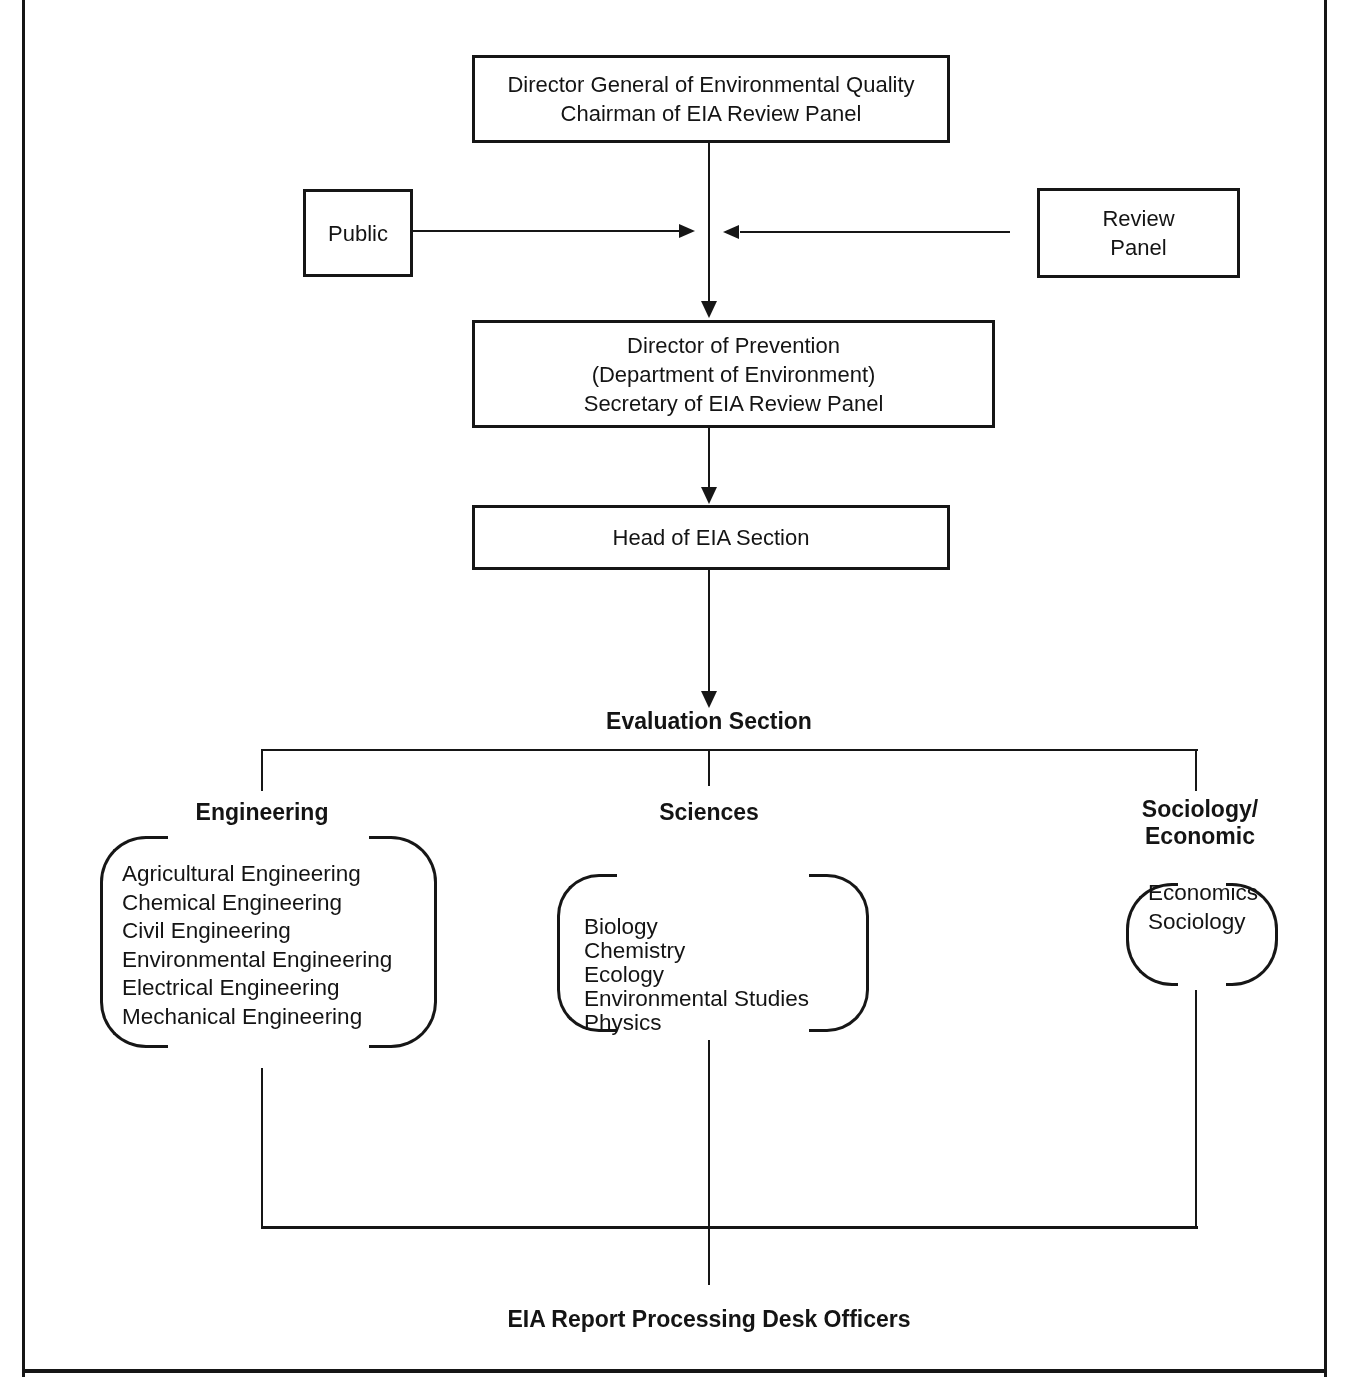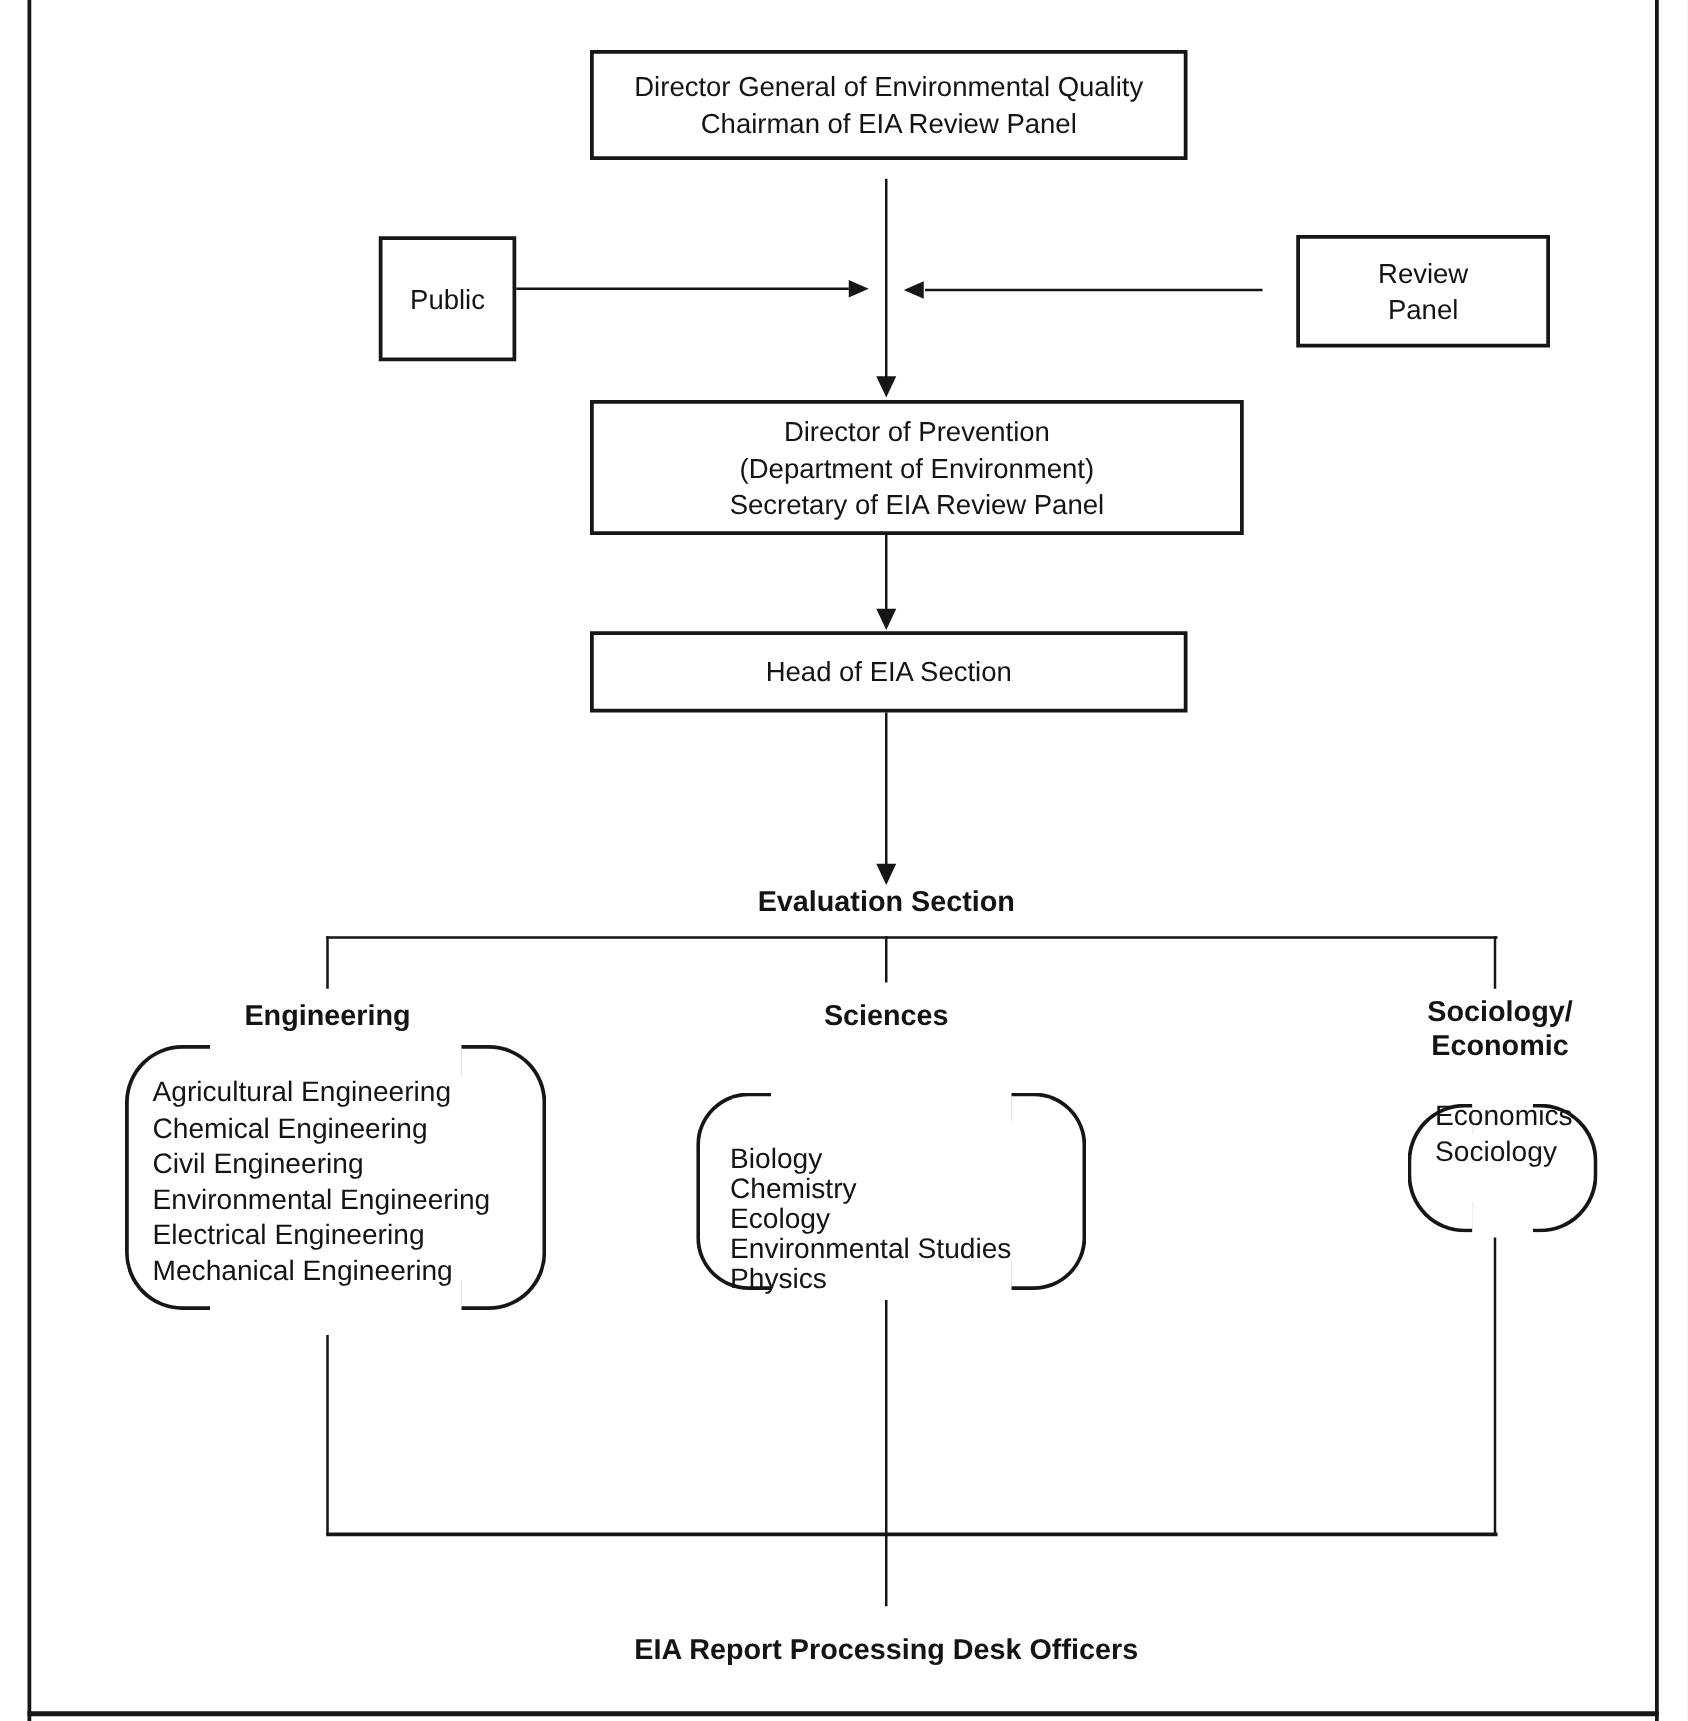--- a/index.html
+++ b/index.html
@@ -49,29 +49,29 @@
 </style>
 </head>
 <body>
 
 <div class="canvas">
 
   <div class="line" style="left:22px;top:0;width:3px;height:1377px;"></div>
   <div class="line" style="left:1324px;top:0;width:3px;height:1377px;"></div>
   <div class="line" style="left:22px;top:1369px;width:1305px;height:4px;"></div>
 
-  <div class="box" style="left:472px;top:40px;width:478px;height:88px;">
+  <div class="box" style="left:472px;top:55px;width:478px;height:88px;">
     <div>Director General of Environmental Quality</div>
     <div>Chairman of EIA Review Panel</div>
   </div>
 
   <div class="line" style="left:708px;top:143px;width:2px;height:159px;"></div>
   <div class="arr arr-down" style="left:701px;top:301px;"></div>
 
-  <div class="box" style="left:303px;top:189px;width:110px;height:100px;">
+  <div class="box" style="left:303px;top:189px;width:110px;height:88px;">
     <div>Public</div>
   </div>
   <div class="line" style="left:413px;top:230px;width:266px;height:2px;"></div>
   <div class="arr arr-right" style="left:679px;top:224px;"></div>
 
   <div class="box" style="left:1037px;top:188px;width:203px;height:90px;">
     <div>Review</div>
     <div>Panel</div>
   </div>
   <div class="line" style="left:740px;top:231px;width:270px;height:2px;"></div>

